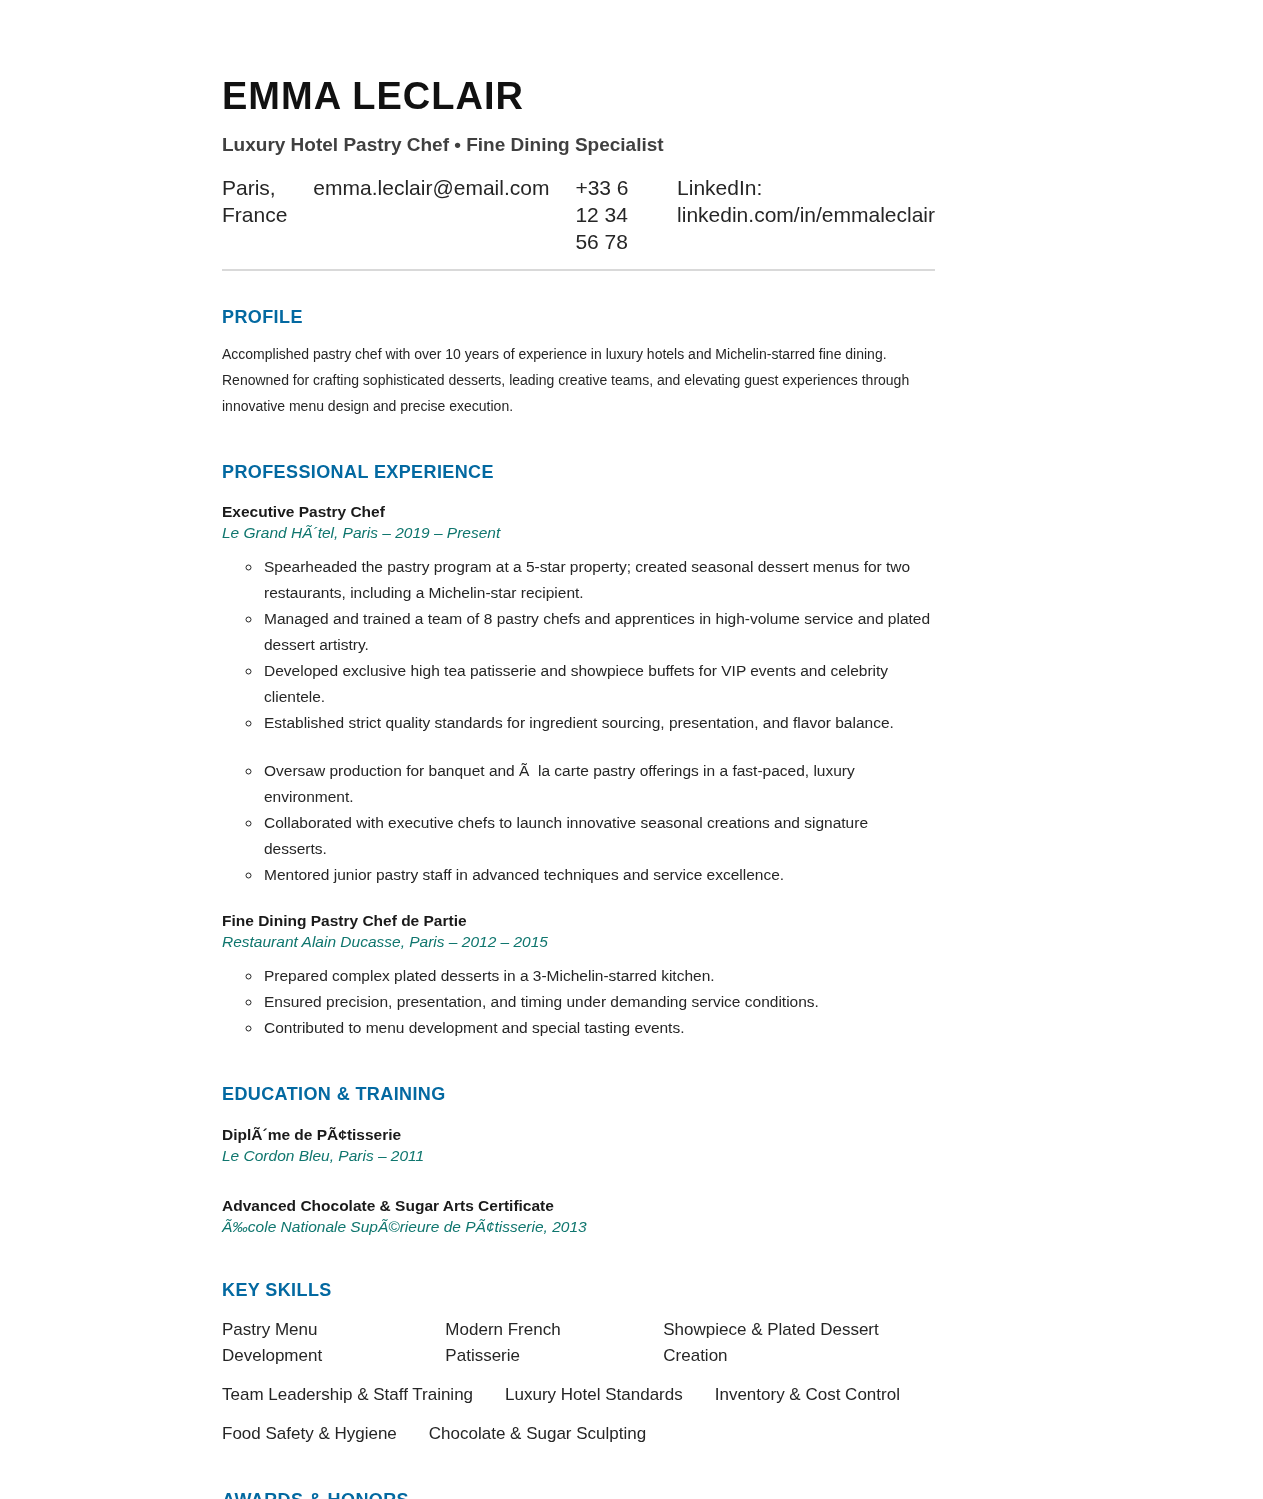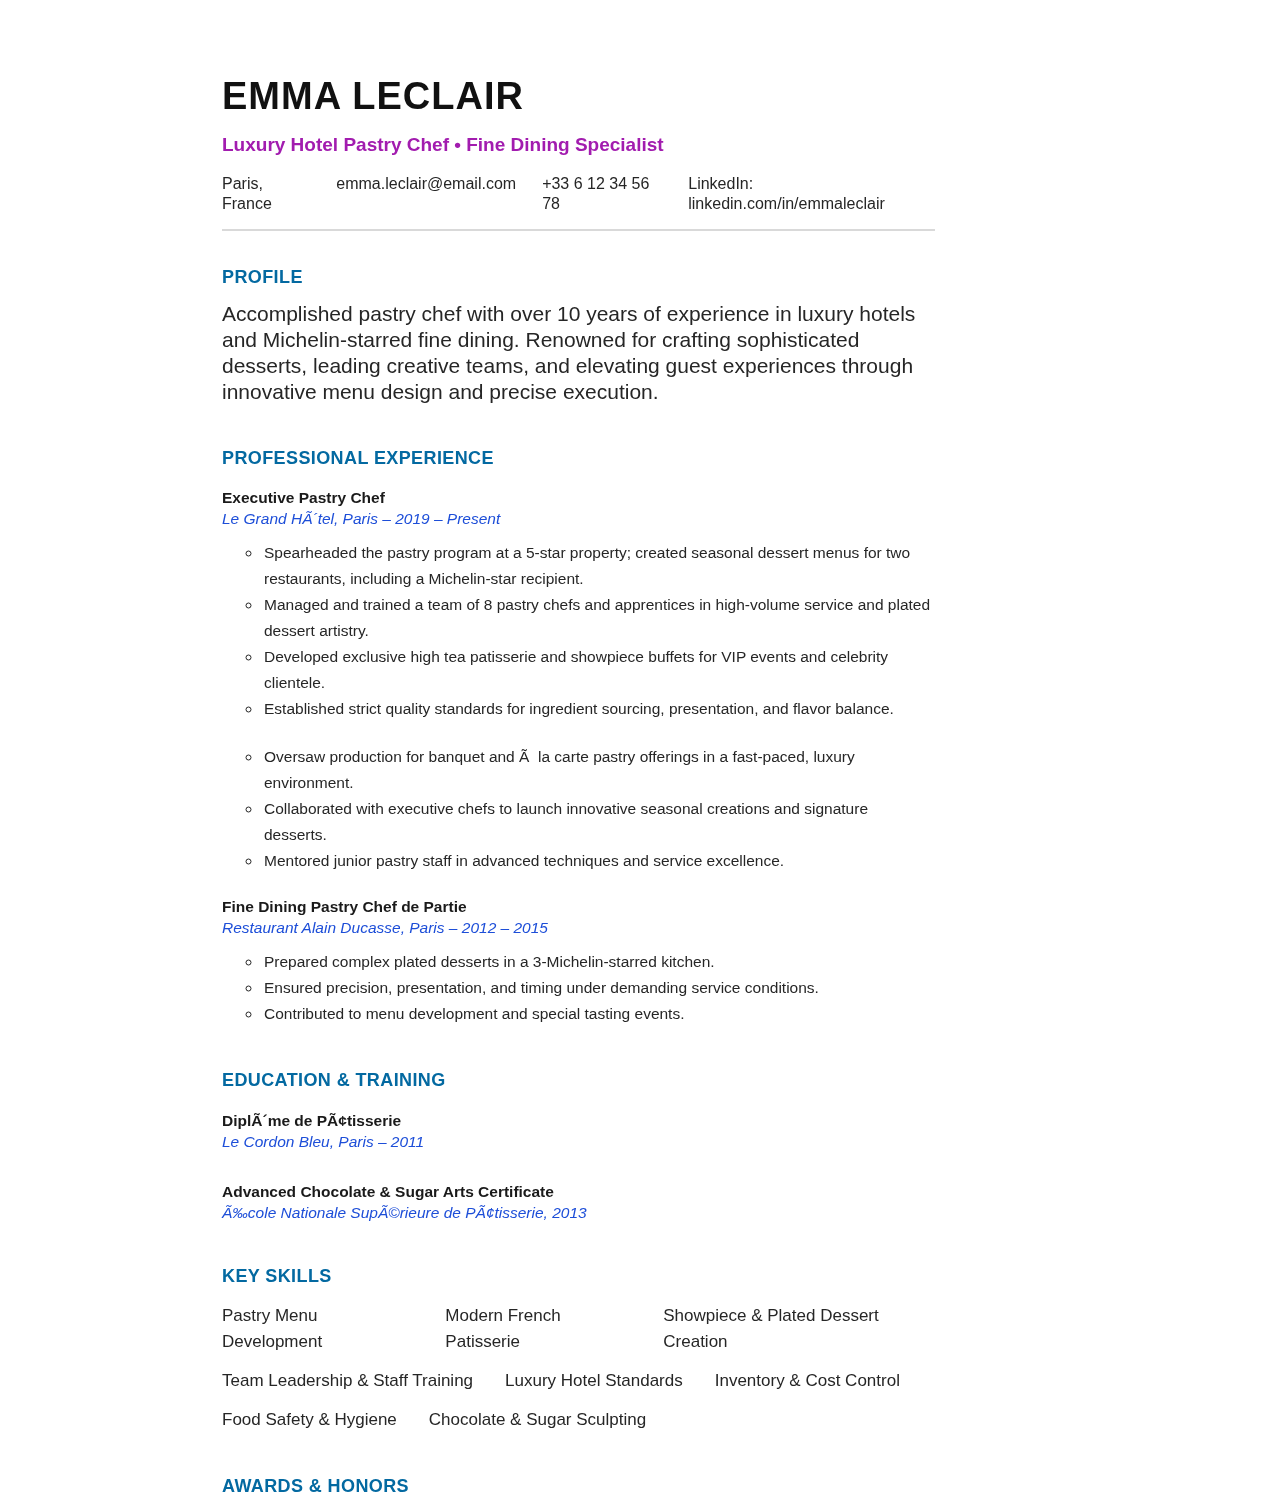--- a/index.html
+++ b/index.html
@@ -24,27 +24,27 @@
     font-size: 38px;
     font-weight: 700;
     letter-spacing: 1px;
     color: #111111;
     line-height: 1.1;
   }
   .subtitle {
     margin: 0 0 17px 0;
     font-size: 19px;
     font-weight: 700;
-    color: #a21caf;
+    color: #404040;
     line-height: 1.2;
   }
   .contact {
     display: flex;
     gap: 26px;
-    font-size: 16px;
+    font-size: 21px;
     line-height: 1.3;
     margin: 0 0 14px 0;
     color: #262626;
   }
   .divider {
     border: none;
     border-top: 2px solid #d9d9d9;
     margin: 0;
   }
   .section { margin-top: 42px; }
@@ -52,38 +52,38 @@
   .section-heading {
     margin: 0 0 12px 0;
     font-size: 18px;
     font-weight: 700;
     letter-spacing: 0.4px;
     color: #0369a1;
     line-height: 1.25;
   }
   .body-text {
     margin: 0;
-    font-size: 21px;
+    font-size: 14px;
     line-height: 26px;
   }
   .job { margin-top: 20px; }
   .job:first-of-type { margin-top: 18px; }
   .job-title {
     margin: 0;
     font-size: 15.5px;
     font-weight: 700;
     line-height: 21px;
     color: #1a1a1a;
   }
   .job-meta {
     margin: 0;
     font-size: 15.5px;
     font-style: italic;
     line-height: 21px;
-    color: #1d4ed8;
+    color: #0f766e;
   }
   ul.bullets {
     margin: 11px 0 22px 0;
     padding-left: 40px;
     list-style-type: circle;
   }
   ul.bullets li {
     font-size: 15.5px;
     line-height: 26px;
     padding-left: 2px;

